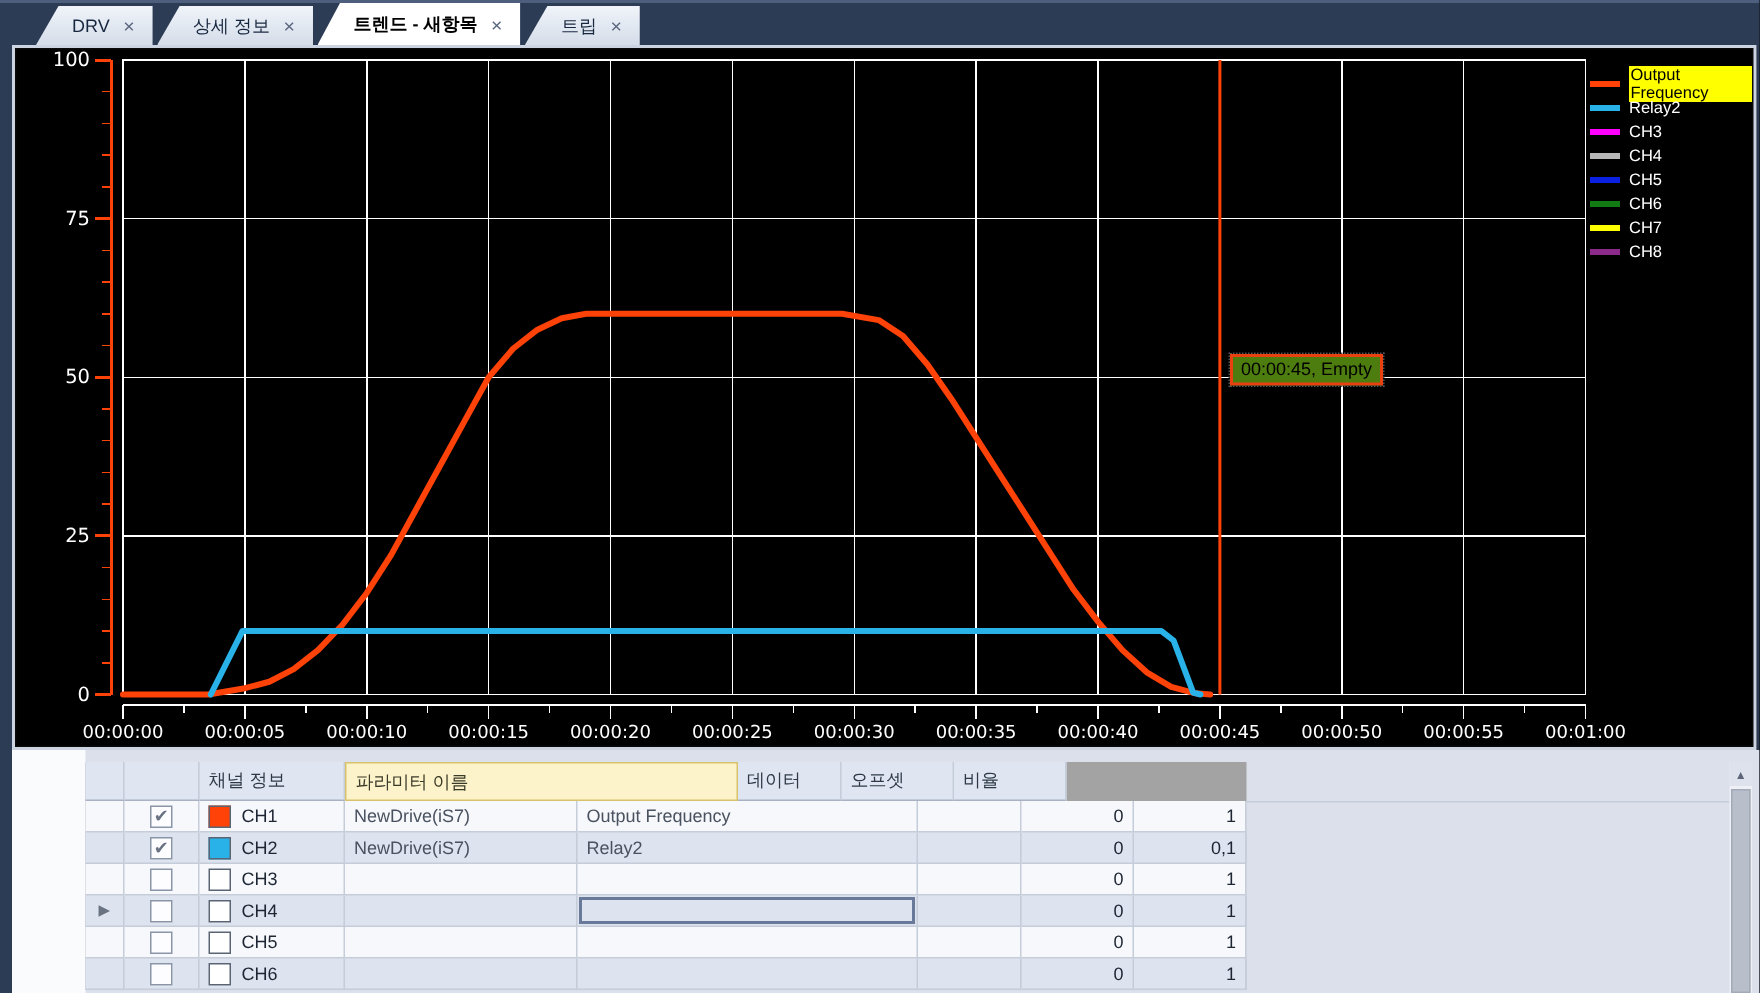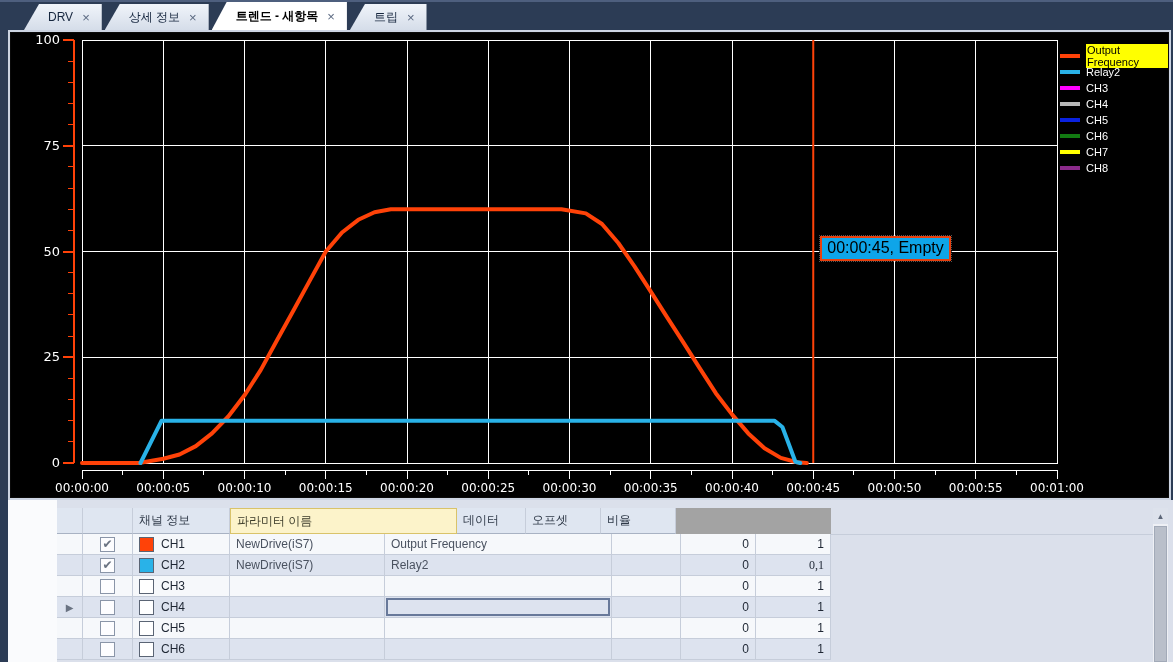--- a/index.html
+++ b/index.html
@@ -18,22 +18,22 @@
   .tab .close { font-size:13px; color:#5a6880; font-weight:normal; }
 
   
   .chart-panel { position:absolute; left:8px; top:30px; width:1163px; height:470px;
     background:#000; border:2px solid #ccd4e2; box-shadow:inset 0 0 0 1px #0a0a0a; }
   .chart-panel svg { position:absolute; left:0; top:0; }
   .legend { position:absolute; left:1050px; top:16px; width:108px; }
   .legend-item { display:flex; align-items:center; gap:6px; height:16px; font-size:11px; color:#fff; }
   .legend-swatch { width:20px; height:4px; flex:none; }
   .legend-item.hl .legend-label { background:#ffff00; color:#000; padding:0 1px; }
-  .cursor-tip { position:absolute; padding:1px 5px 2px 5px; font-size:16px; color:#000;
-    background:#0ea5e9; border:2px solid #e8400e; outline:1px dotted #555; white-space:nowrap; }
+  .cursor-tip { position:absolute; padding:1px 5px 2px 5px; font-size:12px; color:#000;
+    background:#4d7c0f; border:2px solid #e8400e; outline:1px dotted #555; white-space:nowrap; }
 
   
   .bottom-panel { position:absolute; left:8px; top:500px; width:1165px; height:162px;
     background:#dbe0eb; }
   .left-strip { position:absolute; left:0; top:0; width:49px; height:162px; background:#fafbfd; }
   .grid { position:absolute; left:49px; top:8px; width:774px; background:#a3a3a3;
     font-size:12px; color:#1e2633; }
   .grow { display:flex; }
   .gcell { flex:none; border-right:1px solid #c6cdda; border-bottom:1px solid #c6cdda;
     display:flex; align-items:center; padding:0 6px; overflow:hidden; position:relative; }
@@ -206,21 +206,21 @@
   <div class="cursor-tip" style="left: 810.25px; top: 204px;">00:00:45, Empty</div>
 </div>
 
 <div class="bottom-panel">
   <div class="left-strip"></div>
   <div class="grid">
     <div class="ghead grow">
         <div class="gcell" style="width: 26px;"></div>
         <div class="gcell" style="width: 50px;"></div>
         <div class="gcell" style="width: 97px;">채널 정보</div>
-        <div class="gcell hl" style="width: 227px;">파라미터 이름</div>
+        <div class="gcell hl" style="width: 262px;">파라미터 이름</div>
         <div class="gcell" style="width: 69px;">데이터</div>
         <div class="gcell" style="width: 75px;">오프셋</div>
         <div class="gcell" style="width: 75px;">비율</div>
       </div>
     <div class="gbody">
         <div class="grow odd">
           <div class="gcell" style="width: 26px;"></div>
           <div class="gcell" style="width: 50px;">
             <span class="cbx">✔</span>
           </div>
@@ -240,21 +240,21 @@
             <span class="cbx">✔</span>
           </div>
           <div class="gcell" style="width: 97px;">
             <span class="swatch" style="background: rgb(41, 178, 232);"></span>
             <span>CH2</span>
           </div>
           <div class="gcell mut" style="width: 155px;">NewDrive(iS7)</div>
           <div class="gcell mut" style="width: 227px;">Relay2</div>
           <div class="gcell" style="width: 69px;"></div>
           <div class="gcell num" style="width: 75px;">0</div>
-          <div class="gcell num" style="width: 75px; font-family: Liberation Serif, serif;">0,1</div>
+          <div class="gcell num" style="width: 75px;">0,1</div>
         </div>
         <div class="grow odd">
           <div class="gcell" style="width: 26px;"></div>
           <div class="gcell" style="width: 50px;">
             <span class="cbx"></span>
           </div>
           <div class="gcell" style="width: 97px;">
             <span class="swatch" style="background: rgb(255, 255, 255);"></span>
             <span>CH3</span>
           </div>

